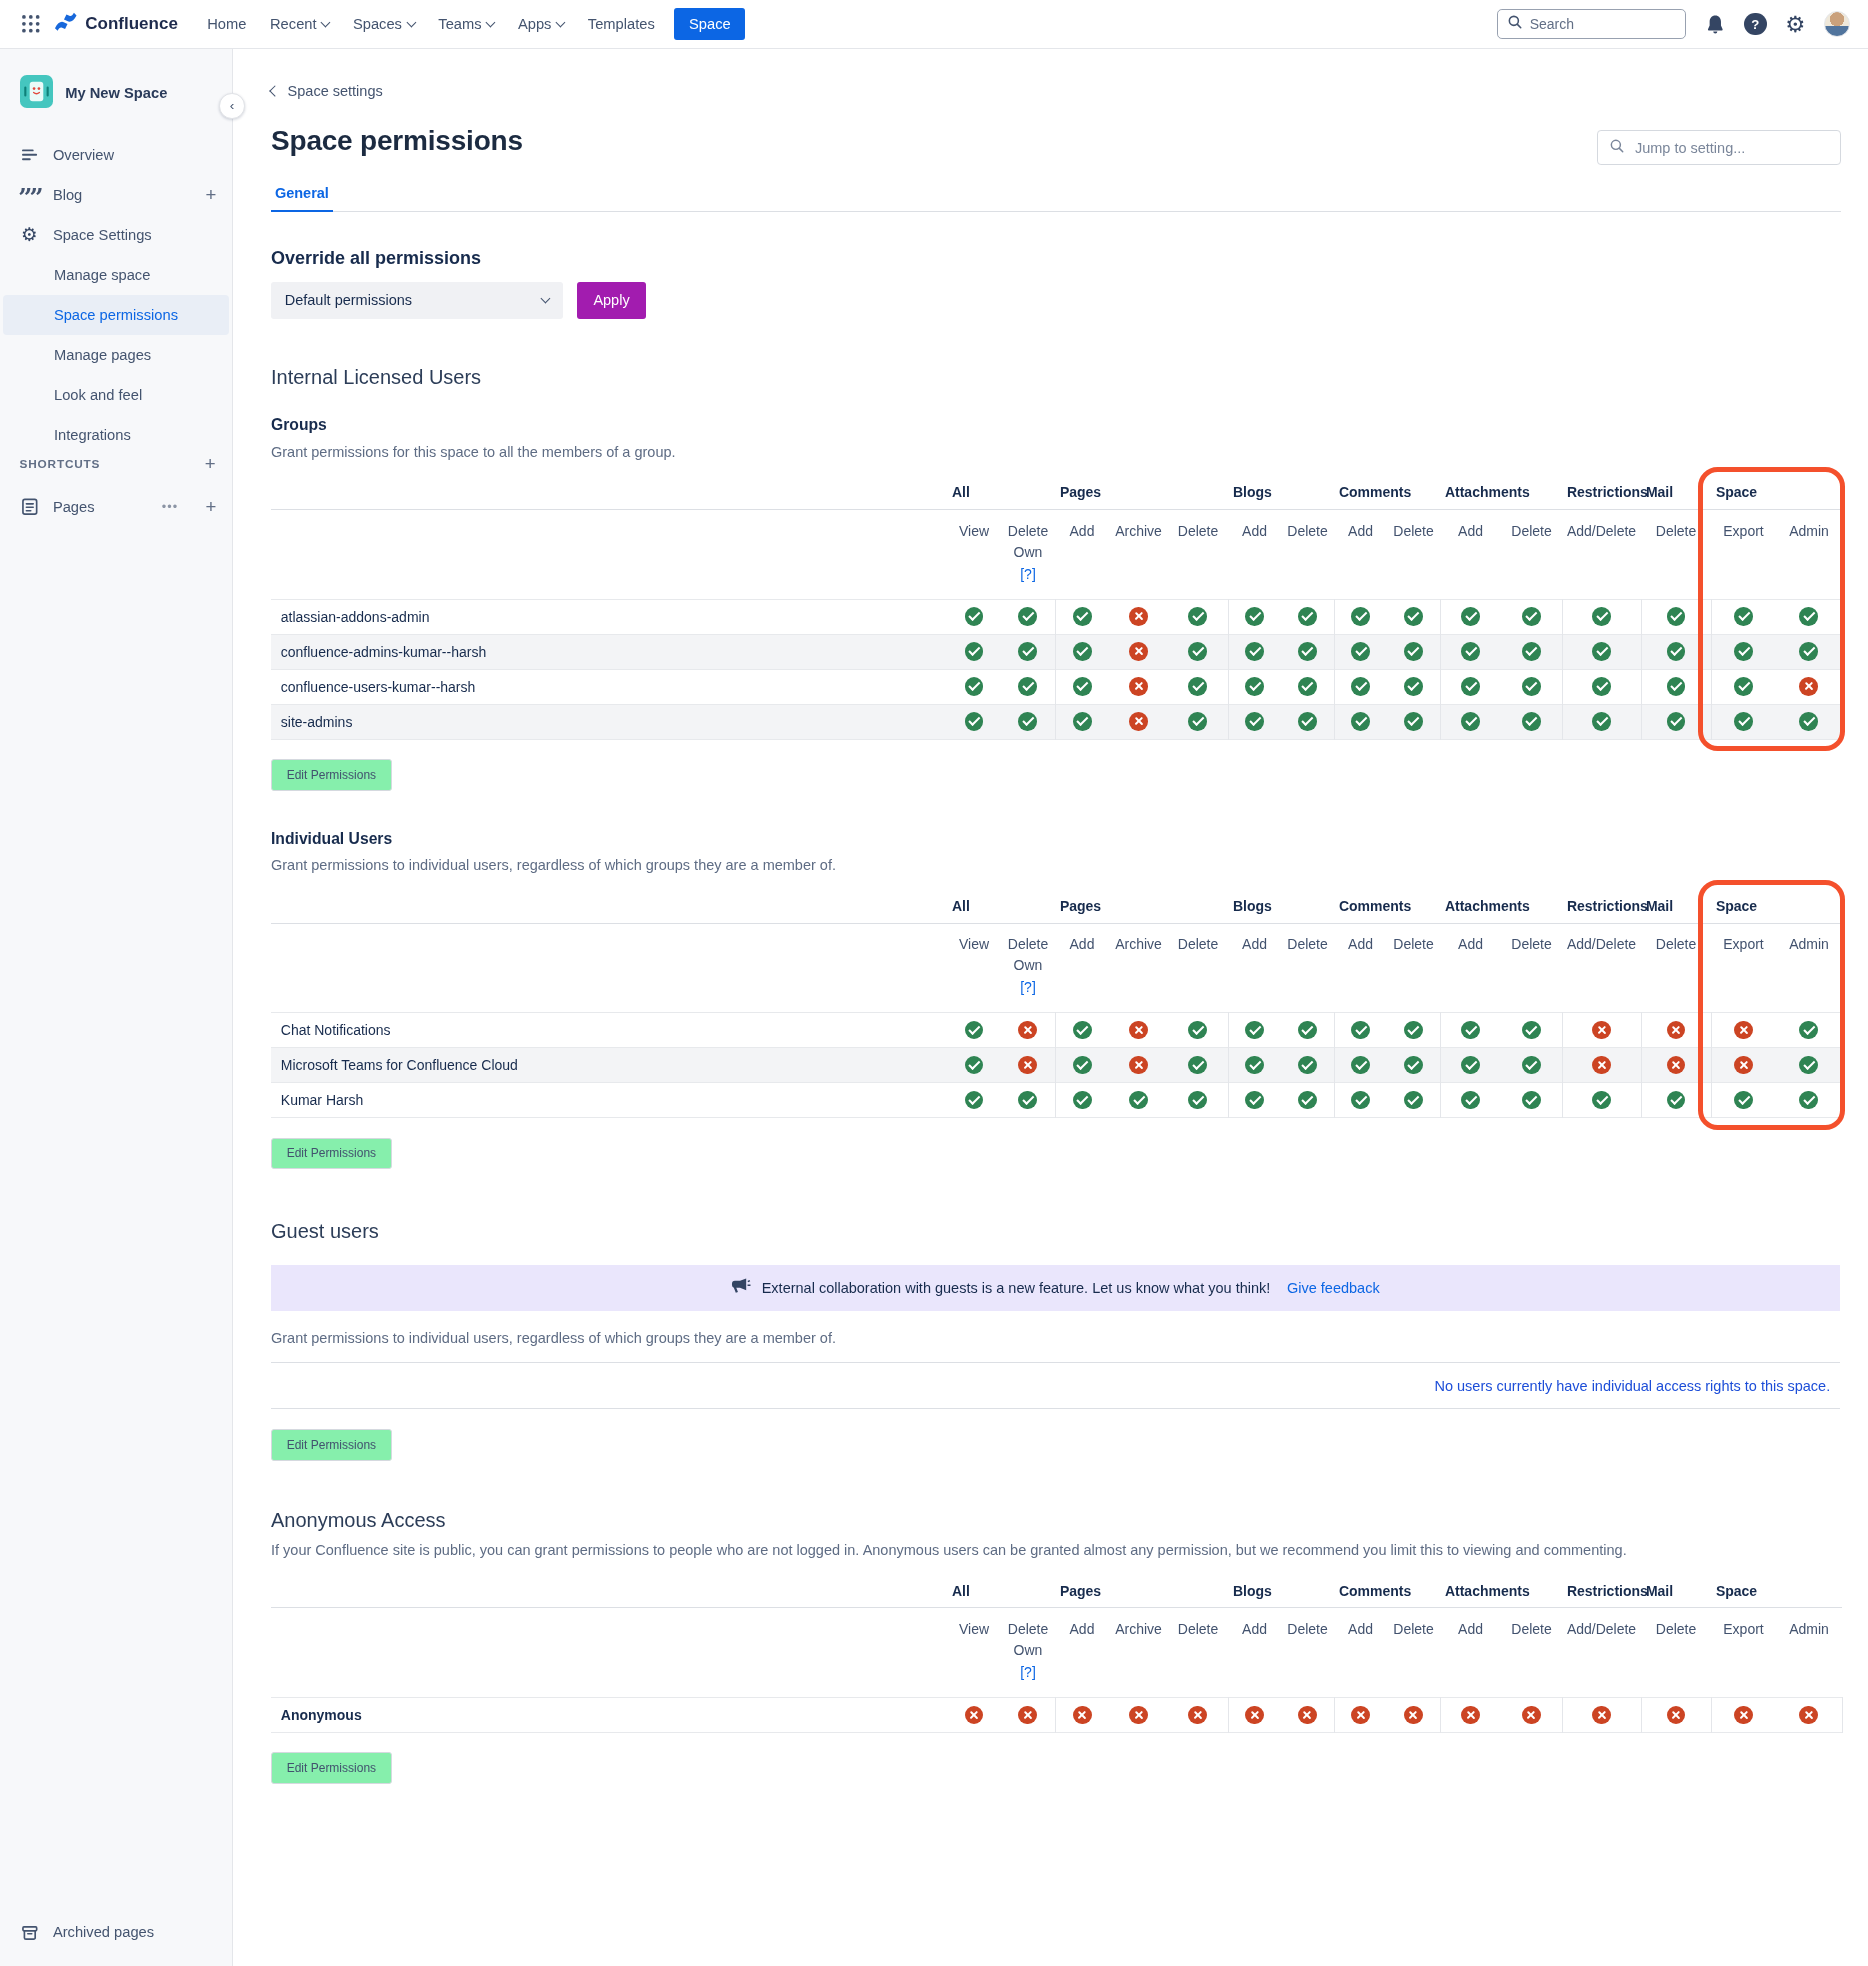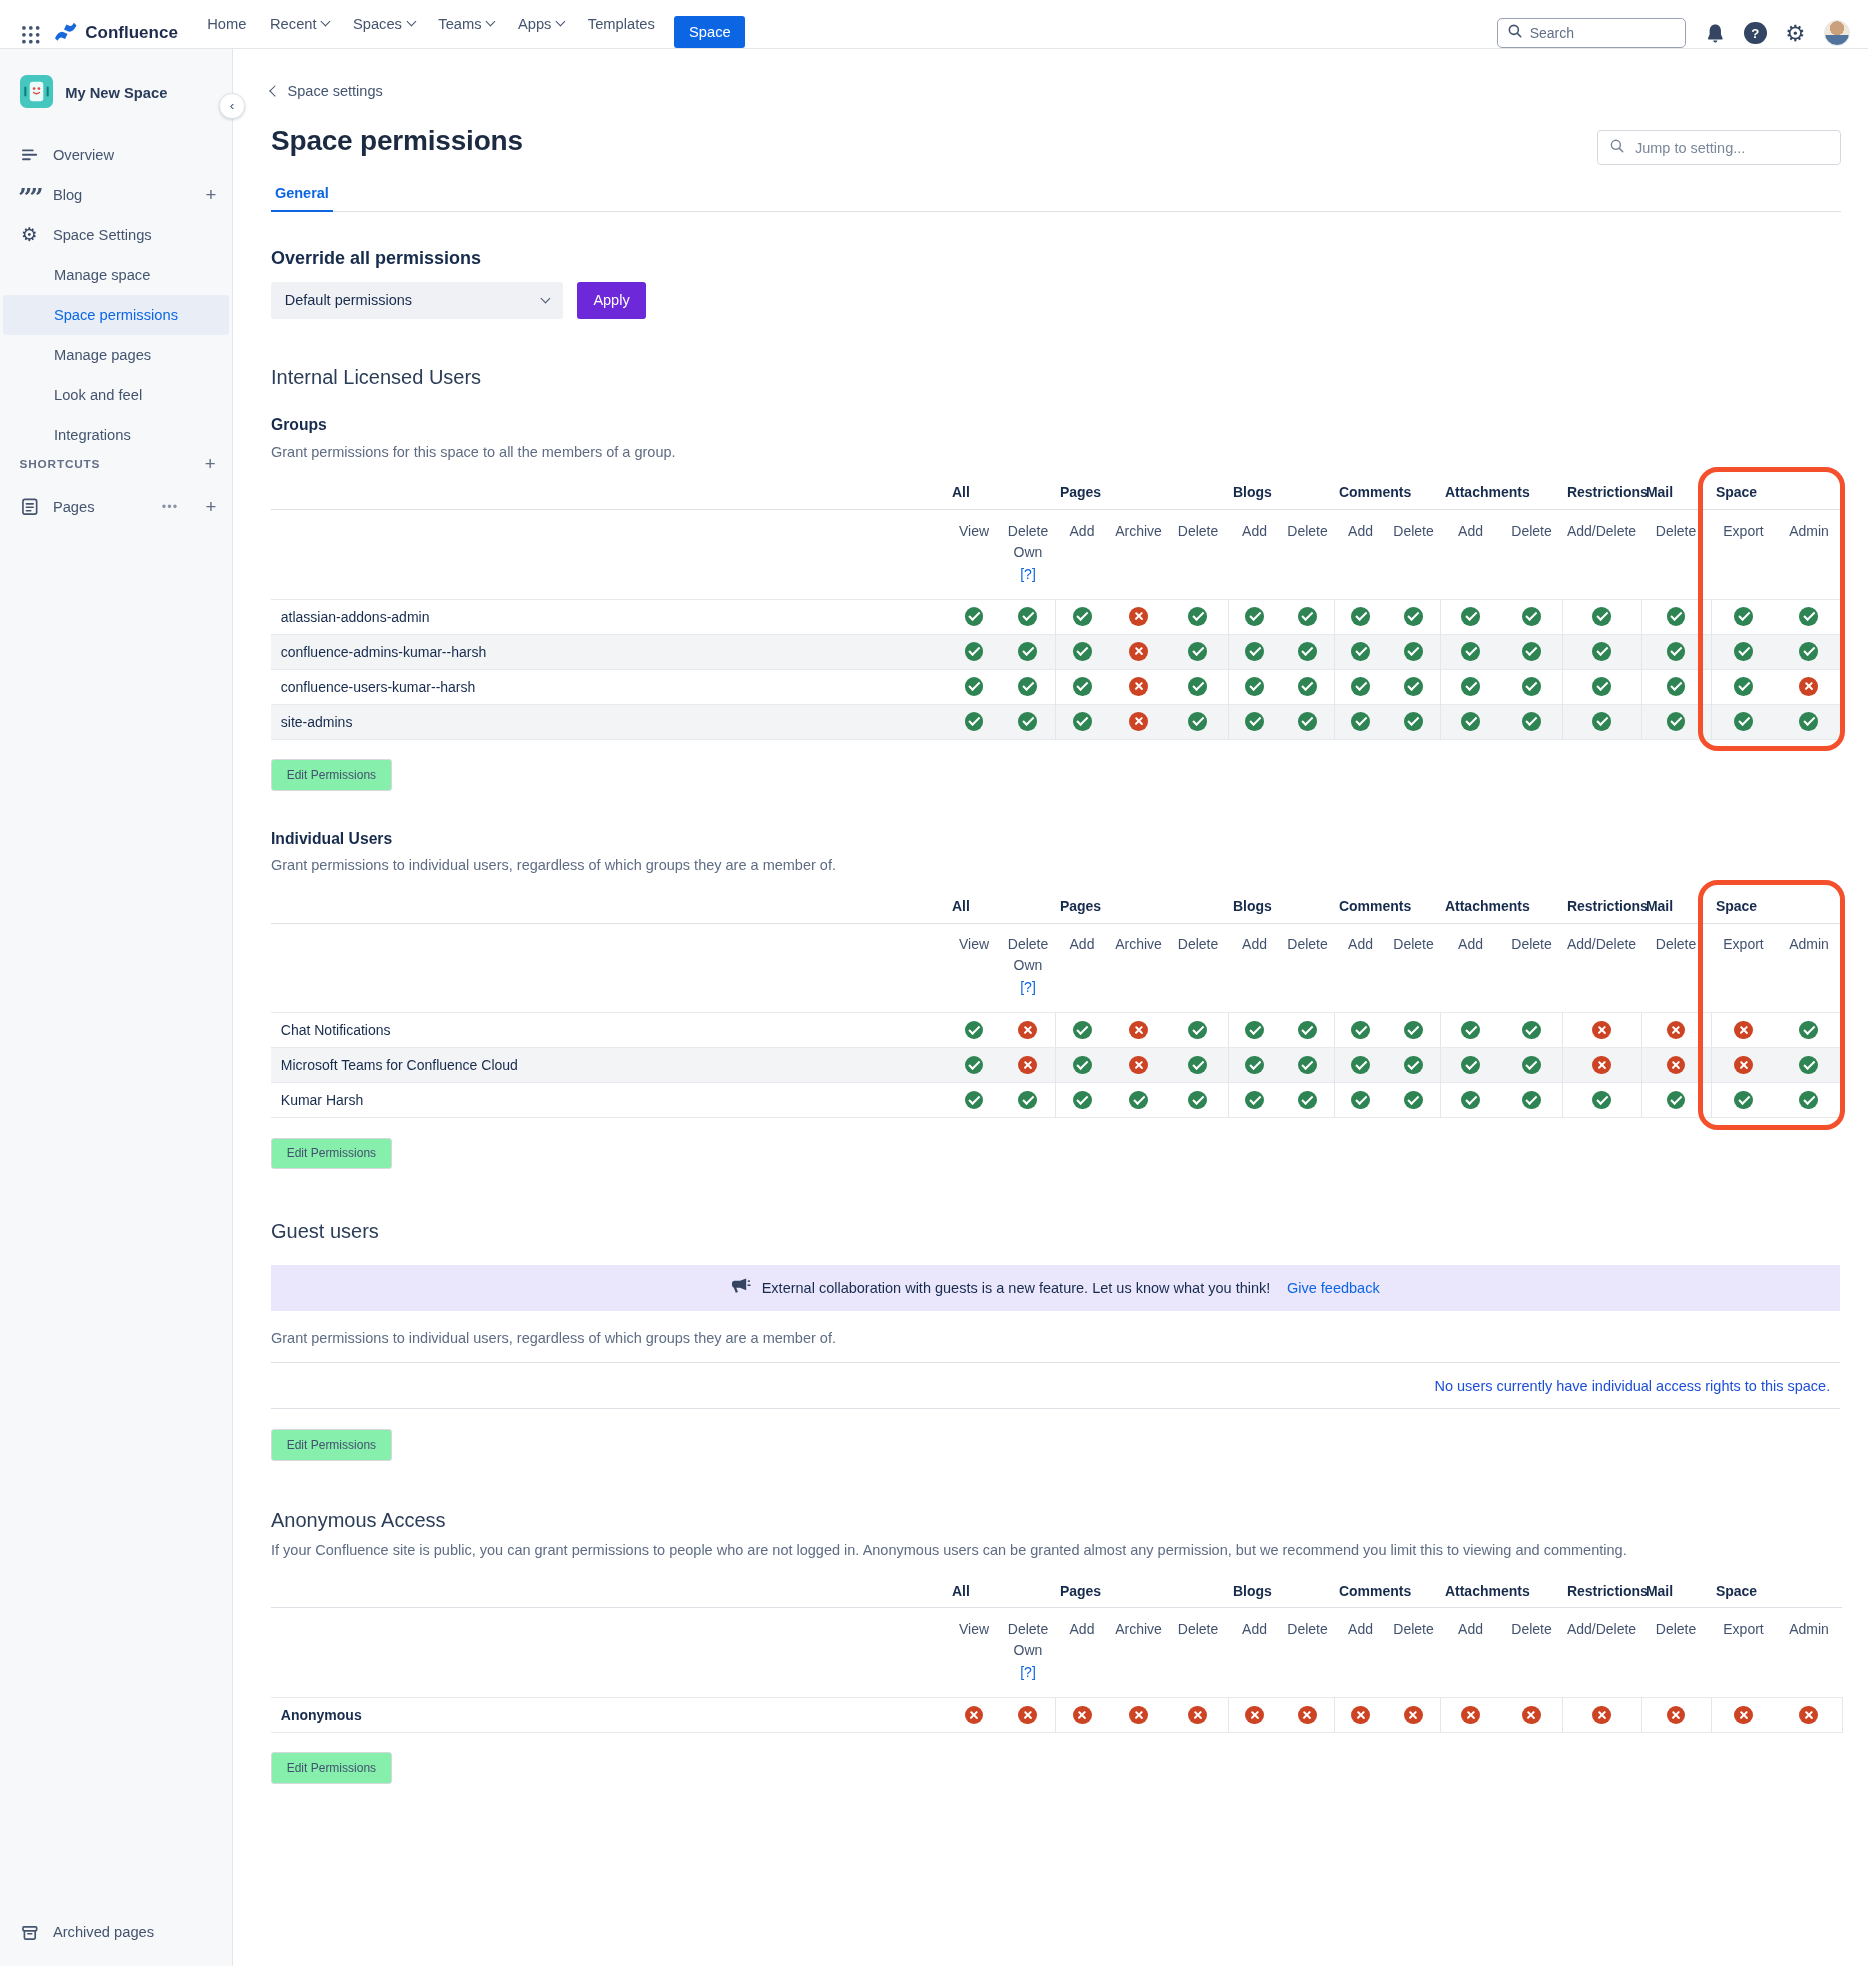--- a/index.html
+++ b/index.html
@@ -6,21 +6,21 @@
   * { box-sizing: border-box; margin: 0; padding: 0; }
   html,body { width:1868px; height:1966px; }
   body {
     font-family: "Liberation Sans", sans-serif;
     color:#172B4D; background:#fff; position:relative; overflow:hidden;
     -webkit-font-smoothing:antialiased;
   }
   a { text-decoration:none; }
 
   
-  .topnav { height:49px; display:flex; align-items:flex-end; padding:0 17.6px;
+  .topnav { height:49px; display:flex; align-items:center; padding:0 17.6px;
     border-bottom:1px solid #E4E6EA; background:#fff; position:relative; z-index:5; }
   .appgrid { width:25.5px; height:25.5px; display:flex; align-items:center; justify-content:center; margin-right:9.8px; cursor:pointer;}
   .brand { display:flex; align-items:center; gap:6.9px; margin-right:17.6px; }
   .brand-name { font-size:17px; font-weight:700; color:#1E2B4D; }
   .nav-menu { display:flex; align-items:center; }
   .nav-item { font-size:14.7px; color:#44546F; font-weight:500; padding:0 11.8px; height:49px;
     display:flex; gap:5.9px; align-items:center; cursor:pointer; }
   .chev { width:6.9px; height:6.9px; border-right:1.8px solid #44546F; border-bottom:1.8px solid #44546F;
     transform:rotate(45deg); margin-top:-3.9px; }
   .create-btn { background:#0C66E4; color:#fff; font-size:14.7px; font-weight:500;
@@ -78,21 +78,21 @@
   .tabs { display:flex; margin-top:28px; border-bottom:1.4px solid #DCDFE4; }
   .tab { padding:0 3.9px 9.8px; margin-bottom:-1.4px; border-bottom:2.7px solid #0C66E4;
     color:#0C66E4; font-size:14.5px; font-weight:600; cursor:pointer; }
   .override-label { margin-top:36px; font-size:18px; font-weight:700; color:#172B4D; }
   .controls { margin-top:12.7px; display:flex; gap:13.7px; align-items:center; }
   .dropdown { width:292px; height:37px; background:#F0F1F4; border-radius:2.9px; display:flex;
     align-items:center; justify-content:space-between; padding:0 13.7px; font-size:14.5px;
     color:#172B4D; cursor:pointer; }
   .dchev { width:6.9px; height:6.9px; border-right:1.8px solid #44546F; border-bottom:1.8px solid #44546F;
     transform:rotate(45deg); margin-top:-3.9px; }
-  .apply-btn { background:#6d28d9; color:#fff; border:none; border-radius:2.9px; height:37px;
+  .apply-btn { background:#a21caf; color:#fff; border:none; border-radius:2.9px; height:37px;
     padding:0 16.7px; font-size:14.5px; font-weight:500; cursor:pointer; font-family:"Liberation Sans",sans-serif;}
   .h2 { font-size:20px; font-weight:500; color:#2C3D58; }
   .h3 { font-size:15.7px; font-weight:700; color:#172B4D; }
   .desc { margin-top:9.8px; font-size:14.5px; color:#5E6C84; }
   .mt48{margin-top:47px;} .mt42{margin-top:41px;} .mt40{margin-top:39px;}
   .mt30{margin-top:29px;} .mt28{margin-top:27.4px;}
 
   
   .table-wrap { position:relative; margin-top:15.7px; width:1569px; }
   table.ptab { border-collapse:collapse; table-layout:fixed; width:1569px; }

